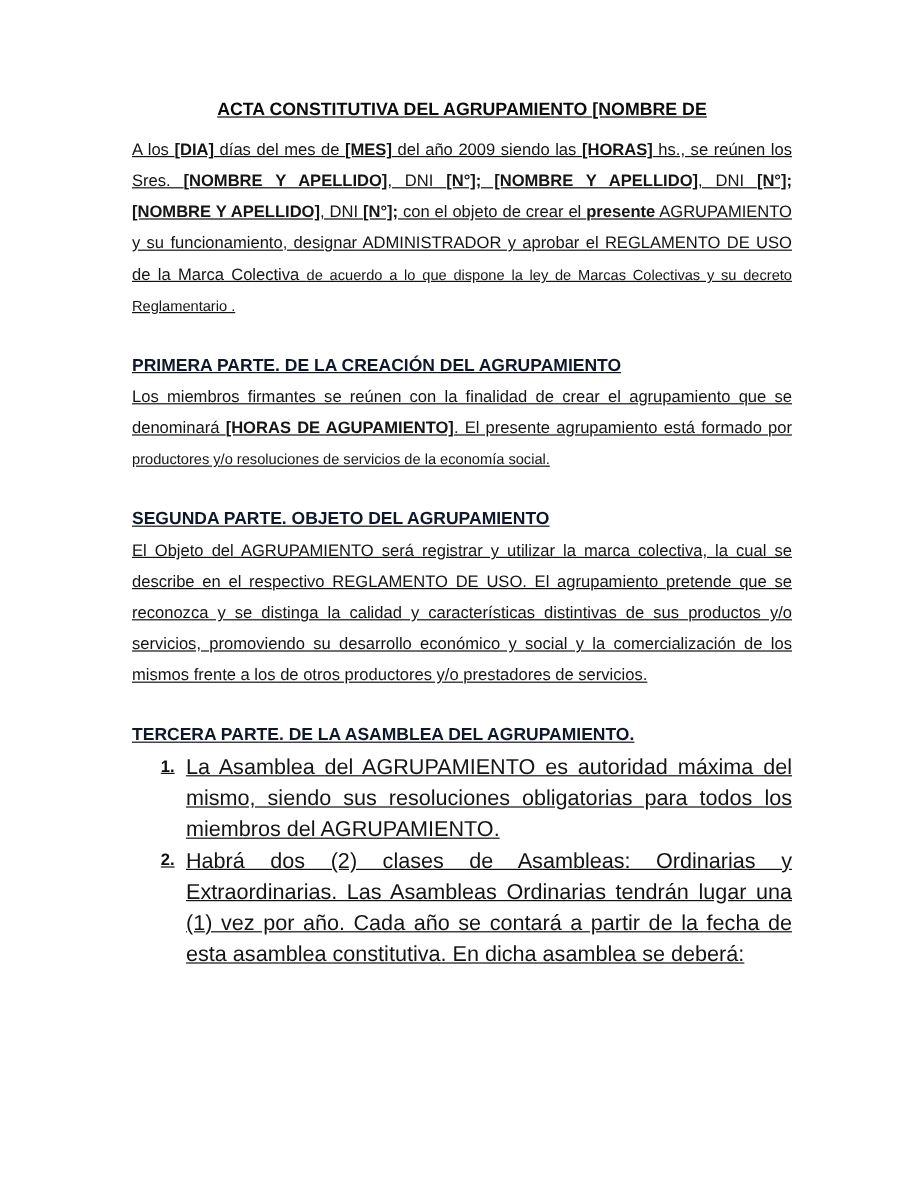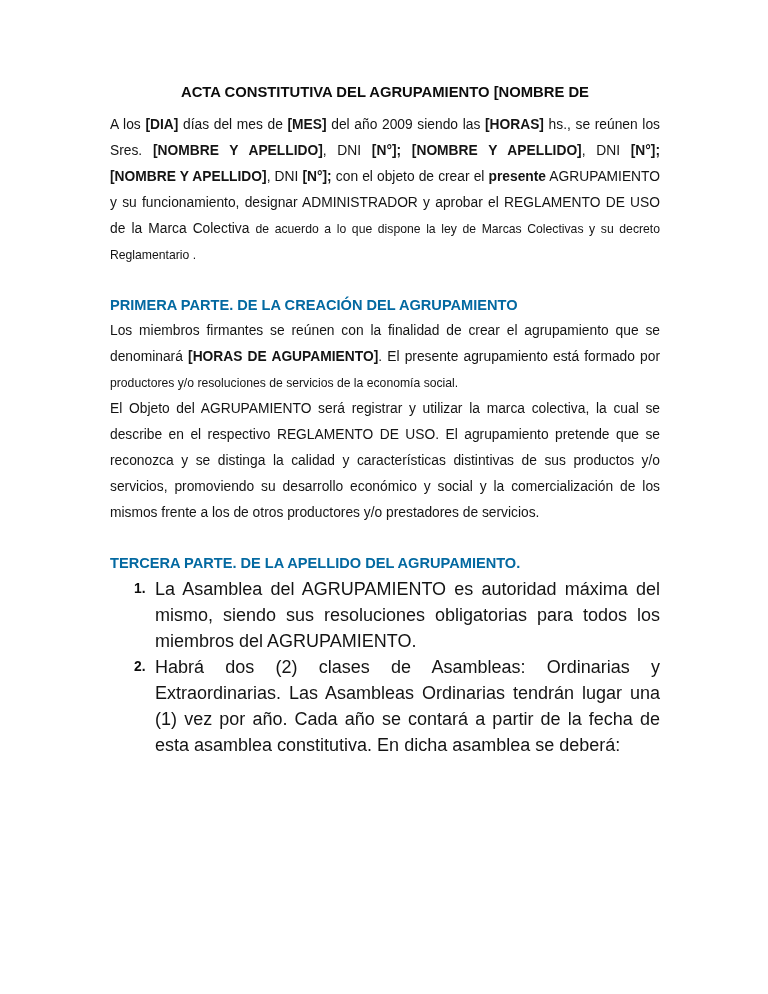--- a/index.html
+++ b/index.html
@@ -8,41 +8,42 @@
     width: 768px; height: 994px;
     background: #ffffff;
     font-family: "Liberation Sans", "DejaVu Sans", sans-serif;
     color: #141414;
   }
   .page {
     width: 768px; height: 994px;
     padding: 80px 108px 0 110px;
     overflow: hidden;
     background: #ffffff;
+    text-decoration: underline;
   }
   .title {
     margin: 0;
     font-size: 14.8px;
     font-weight: bold;
     line-height: 25px;
     text-align: center;
     color: #0c0c0c;
   }
   .para {
     margin: 7px 0 0 0;
     font-size: 13.8px;
     line-height: 26px;
     text-align: justify;
   }
   .heading {
     margin: 24px 0 0 0;
     font-size: 14.6px;
     font-weight: bold;
     line-height: 26px;
-    color: #0369a1;
+    color: #0f172a;
   }
   .section-body { margin-top: 0; }
   .b { font-weight: bold; }
   .sm { font-size: 12.2px; }
   .items { list-style: none; margin: 0; padding: 0; }
   .item { display: flex; }
   .num {
     flex: 0 0 auto;
     width: 21px;
     margin-left: 24px;
@@ -68,25 +69,26 @@
   </h1>
 
   <p class="para intro"><span>A los </span><span class="b">[DIA]</span><span> días del mes de </span><span class="b">[MES]</span><span> del año 2009 siendo las </span><span class="b">[HORAS]</span><span> hs., se reúnen los Sres. </span><span class="b">[NOMBRE Y APELLIDO]</span><span>, DNI </span><span class="b">[N°]; [NOMBRE Y APELLIDO]</span><span>, DNI </span><span class="b">[N°]; [NOMBRE Y APELLIDO]</span><span>, DNI </span><span class="b">[N°];</span><span> con el objeto de crear el </span><span class="b">presente</span><span> AGRUPAMIENTO y su funcionamiento, designar ADMINISTRADOR y aprobar el REGLAMENTO DE USO de la Marca Colectiva </span><span class="sm">de acuerdo a lo que dispone la ley de Marcas Colectivas y su decreto Reglamentario .</span></p>
 
   <section>
     <h2 class="heading">PRIMERA PARTE. DE LA CREACIÓN DEL AGRUPAMIENTO</h2>
     <p class="para section-body"><span>Los miembros firmantes se reúnen con la finalidad de crear el agrupamiento que se denominará </span><span class="b">[HORAS DE AGUPAMIENTO]</span><span>. El presente agrupamiento está formado por </span><span class="sm">productores y/o resoluciones de servicios de la economía social.</span></p>
   </section>
 
   <section>
+    <h2 class="heading">SEGUNDA PARTE. OBJETO DEL AGRUPAMIENTO</h2>
     <p class="para section-body"><span>El Objeto del AGRUPAMIENTO será registrar y utilizar la marca colectiva, la cual se describe en el respectivo REGLAMENTO DE USO. El agrupamiento pretende que se reconozca y se distinga la calidad y características distintivas de sus productos y/o servicios, promoviendo su desarrollo económico y social y la comercialización de los mismos frente a los de otros productores y/o prestadores de servicios.</span></p>
   </section>
 
   <section>
-    <h2 class="heading">TERCERA PARTE. DE LA APELLIDO DEL AGRUPAMIENTO.</h2>
+    <h2 class="heading">TERCERA PARTE. DE LA ASAMBLEA DEL AGRUPAMIENTO.</h2>
     <ol class="items">
       <li class="item">
         <span class="num">1.</span>
         <span class="item-text"><span>La Asamblea del AGRUPAMIENTO es autoridad máxima del mismo, siendo sus resoluciones obligatorias para todos los miembros del AGRUPAMIENTO.</span></span>
       </li>
       <li class="item">
         <span class="num">2.</span>
         <span class="item-text"><span>Habrá dos (2) clases de Asambleas: Ordinarias y Extraordinarias. Las Asambleas Ordinarias tendrán lugar una (1) vez por año. Cada año se contará a partir de la fecha de esta asamblea constitutiva. En dicha asamblea se deberá:</span></span>
       </li>
     </ol>

